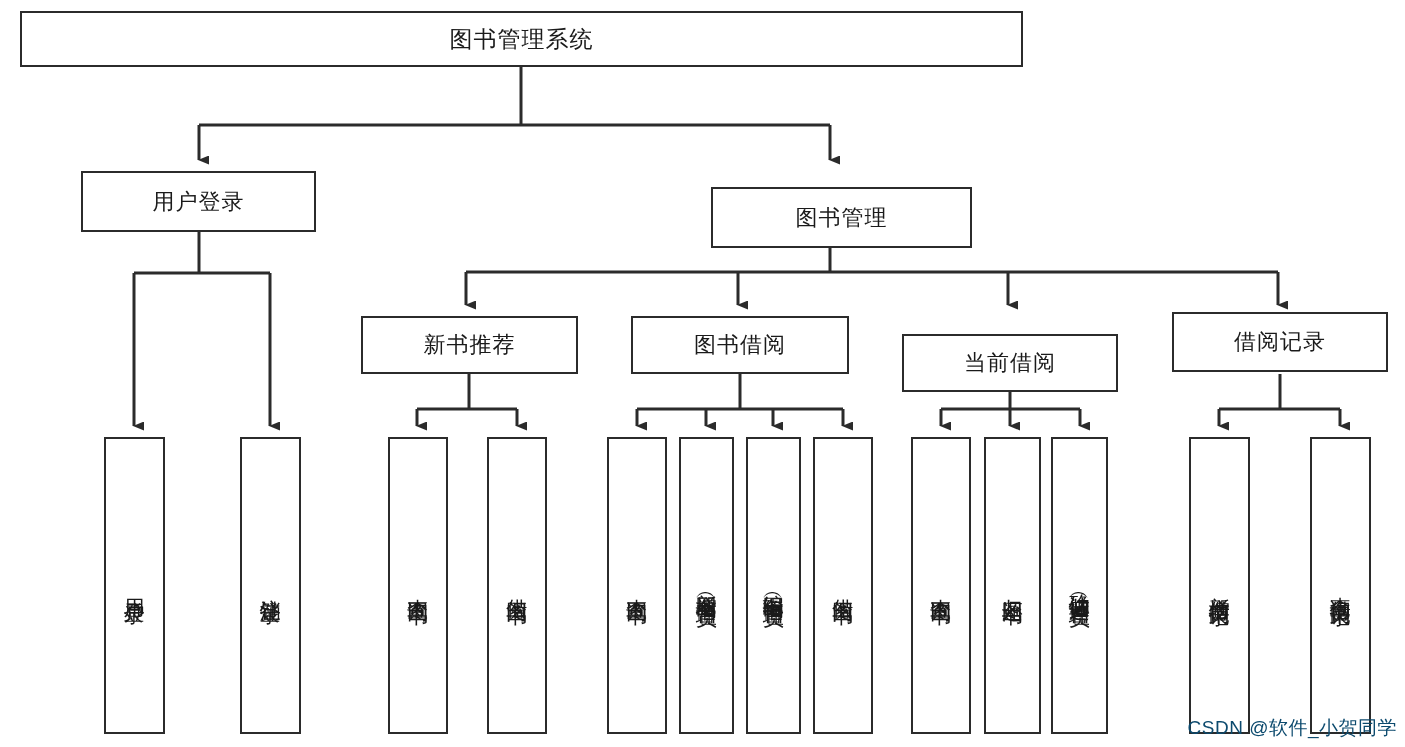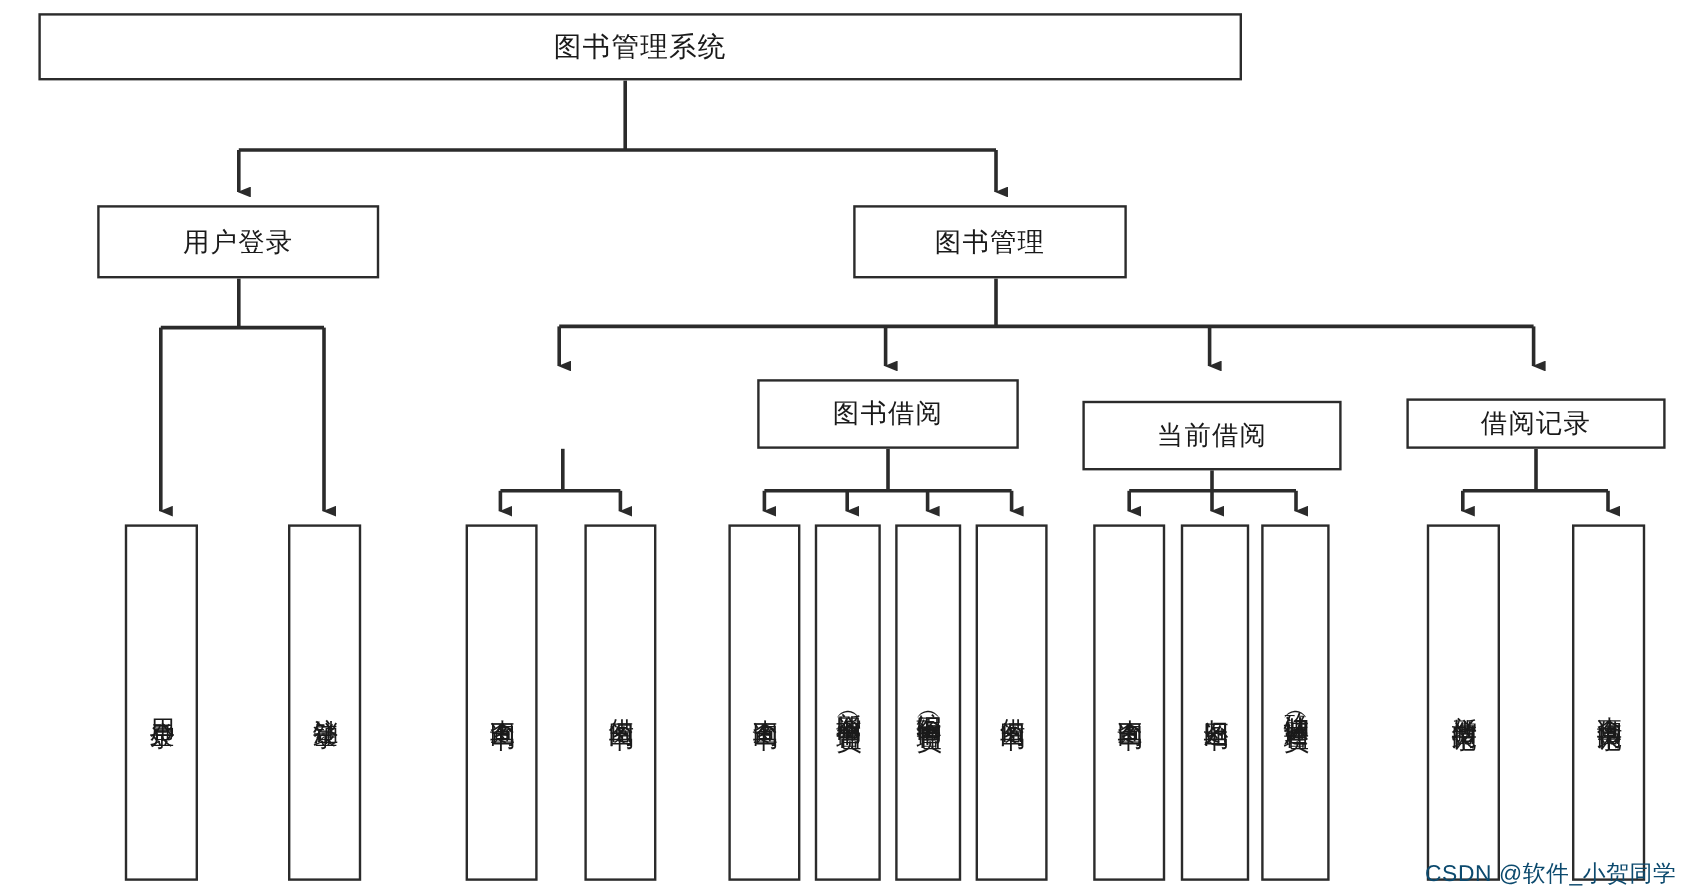--- a/index.html
+++ b/index.html
@@ -64,28 +64,29 @@
       <path d="M1010,409 L1010,426" marker-end="url(#ah)"></path>
       <path d="M1080,409 L1080,426" marker-end="url(#ah)"></path>
 
       <path d="M1280,374 L1280,409"></path>
       <path d="M1219,409 L1340,409"></path>
       <path d="M1219,409 L1219,426" marker-end="url(#ah)"></path>
       <path d="M1340,409 L1340,426" marker-end="url(#ah)"></path>
     </g>
   </svg>
 
-  <div class="node h root" style="left:32px;top:11px;width:1003px;height:56px;">图书管理系统</div>
+  <div class="node h root" style="left:20px;top:11px;width:1003px;height:56px;">图书管理系统</div>
 
   <div class="node h" style="left:81px;top:171px;width:235px;height:61px;">用户登录</div>
-  <div class="node h" style="left:711px;top:171px;width:228px;height:61px;">图书管理</div>
+  <div class="node h" style="left:711px;top:187px;width:261px;height:61px;">图书管理</div>
 
+  <div class="node h" style="left:361px;top:316px;width:217px;height:58px;">新书推荐</div>
   <div class="node h" style="left:631px;top:316px;width:218px;height:58px;">图书借阅</div>
   <div class="node h" style="left:902px;top:316px;width:216px;height:58px;margin-top:18px;">当前借阅</div>
-  <div class="node h" style="left:1172px;top:332px;width:216px;height:42px;">借阅记录</div>
+  <div class="node h" style="left:1172px;top:312px;width:216px;height:60px;">借阅记录</div>
 
   <div class="node v" style="left:104px;top:437px;width:61px;height:297px;">用户登录</div>
   <div class="node v" style="left:240px;top:437px;width:61px;height:297px;">注销登录</div>
 
   <div class="node v" style="left:388px;top:437px;width:60px;height:297px;">查询图书</div>
   <div class="node v" style="left:487px;top:437px;width:60px;height:297px;">借阅图书</div>
 
   <div class="node v" style="left:607px;top:437px;width:60px;height:297px;">查询图书</div>
   <div class="node v" style="left:679px;top:437px;width:55px;height:297px;">新增图书（管理员）</div>
   <div class="node v" style="left:746px;top:437px;width:55px;height:297px;">编辑图书（管理员）</div>

